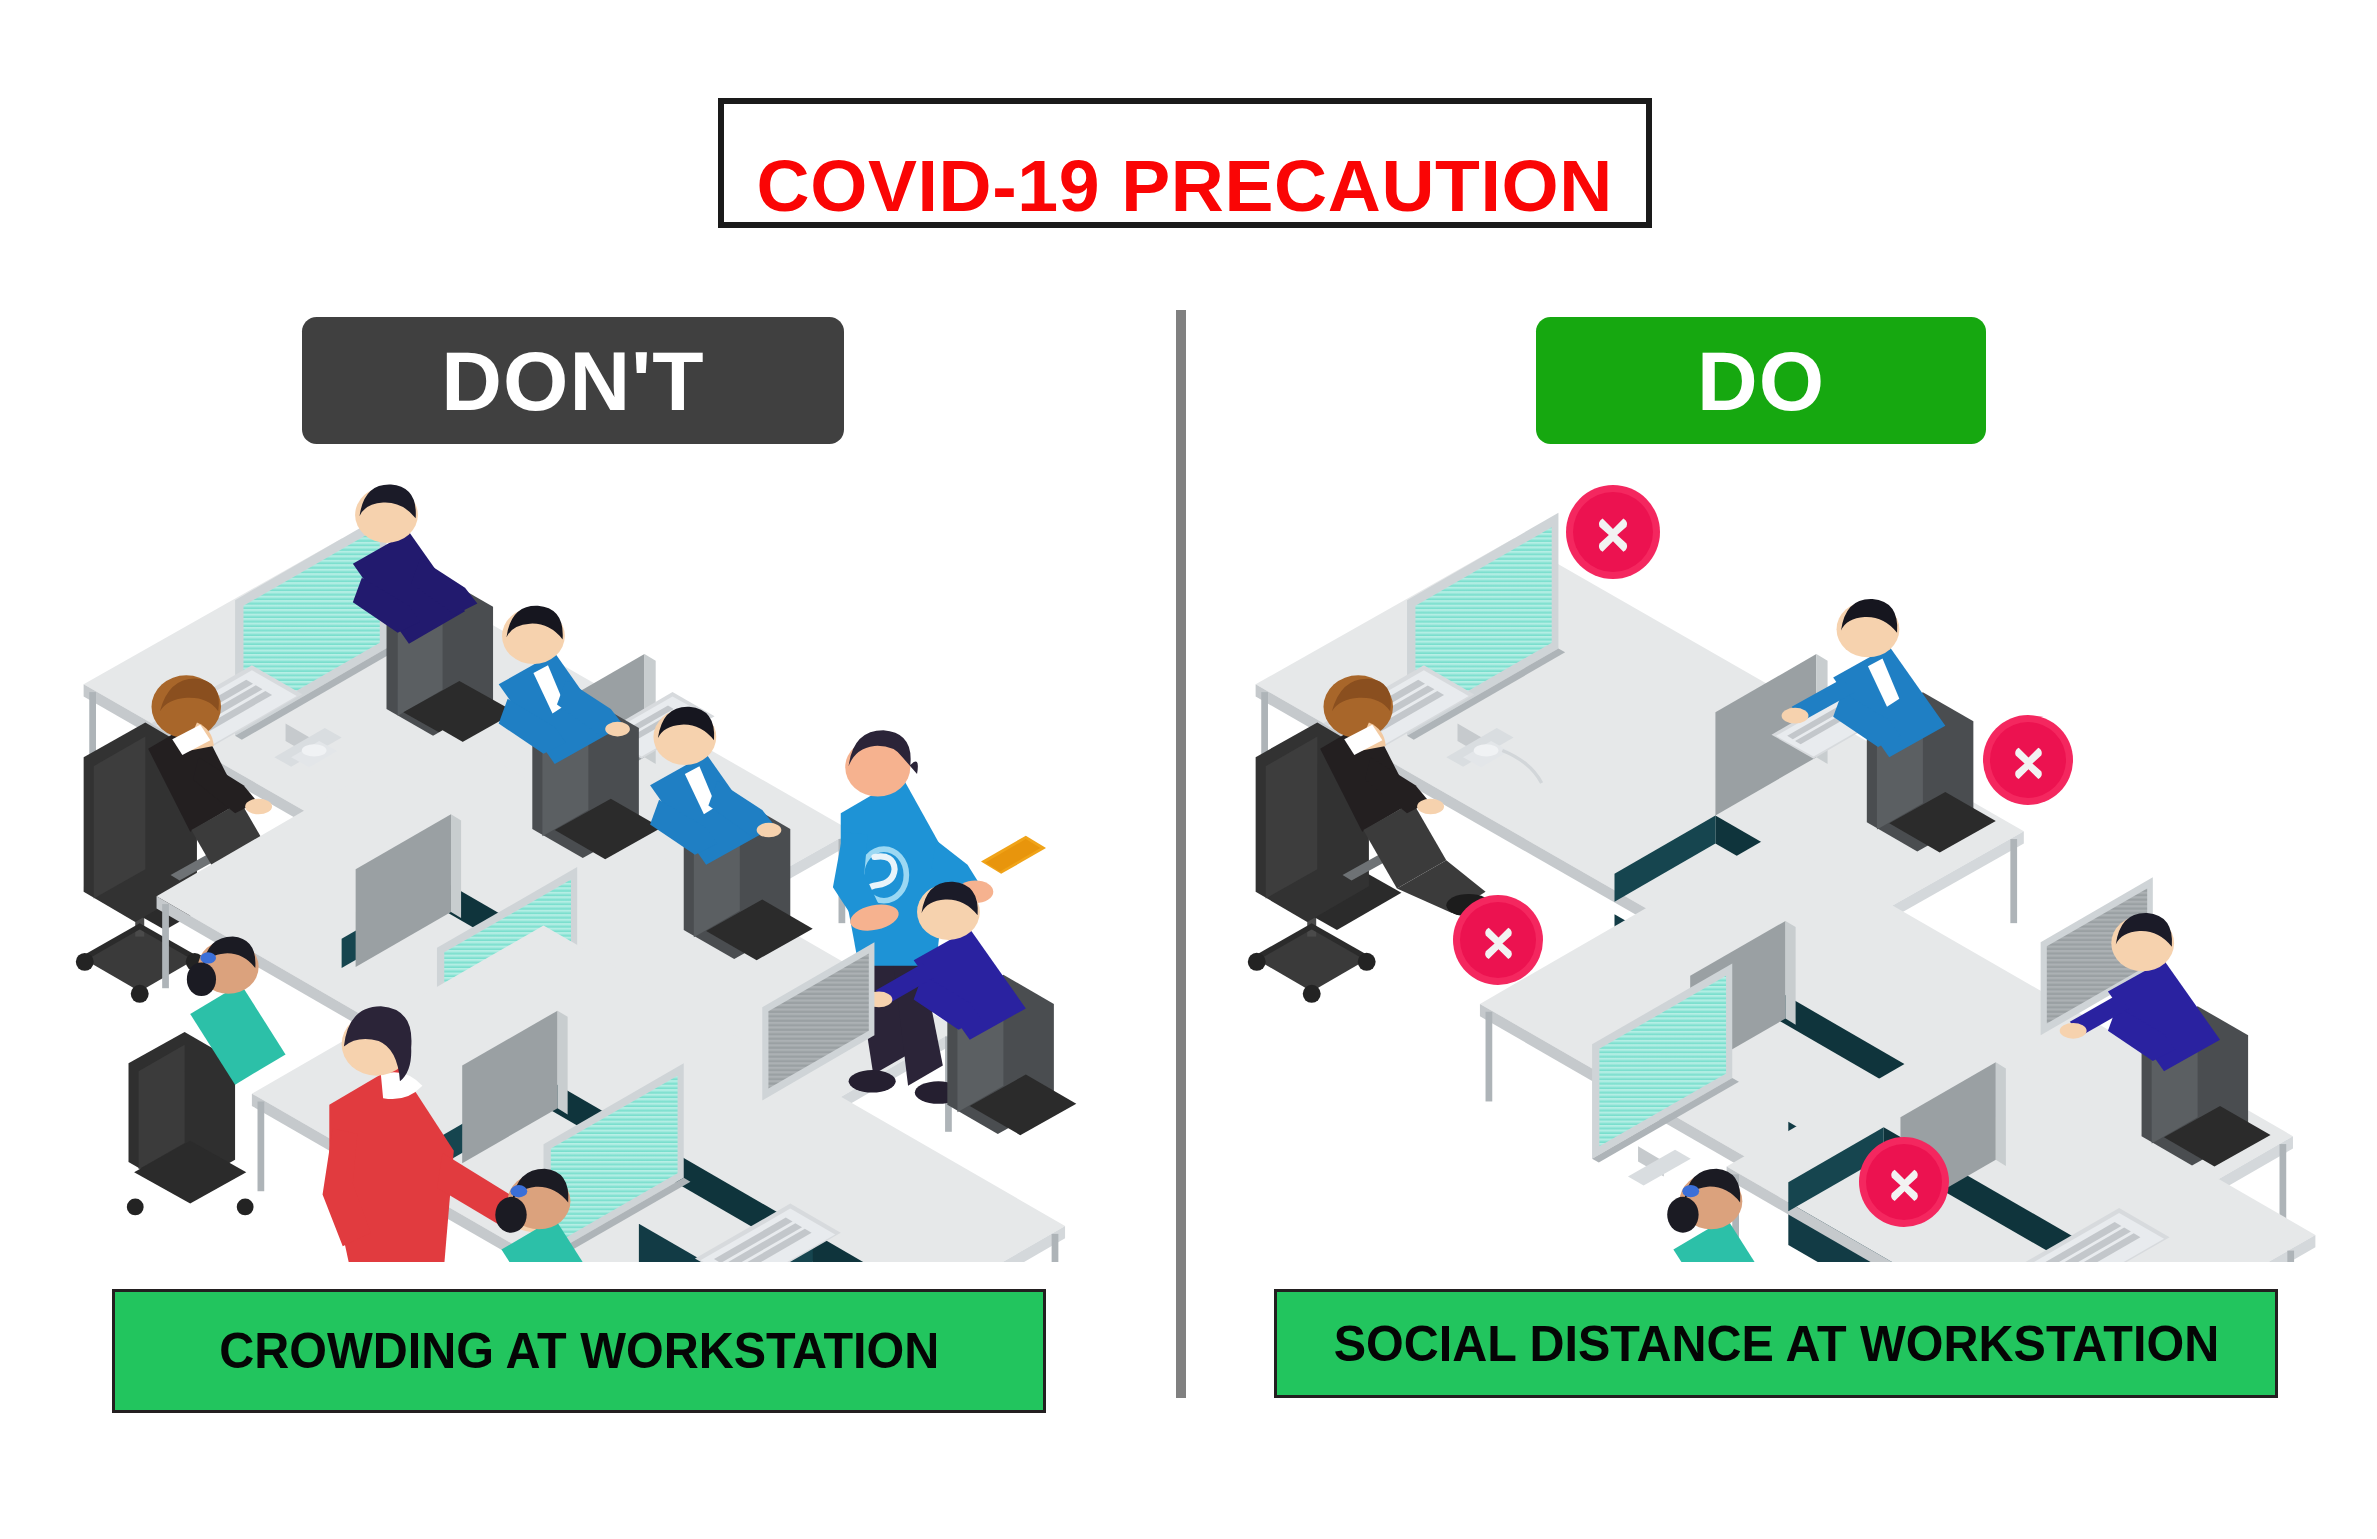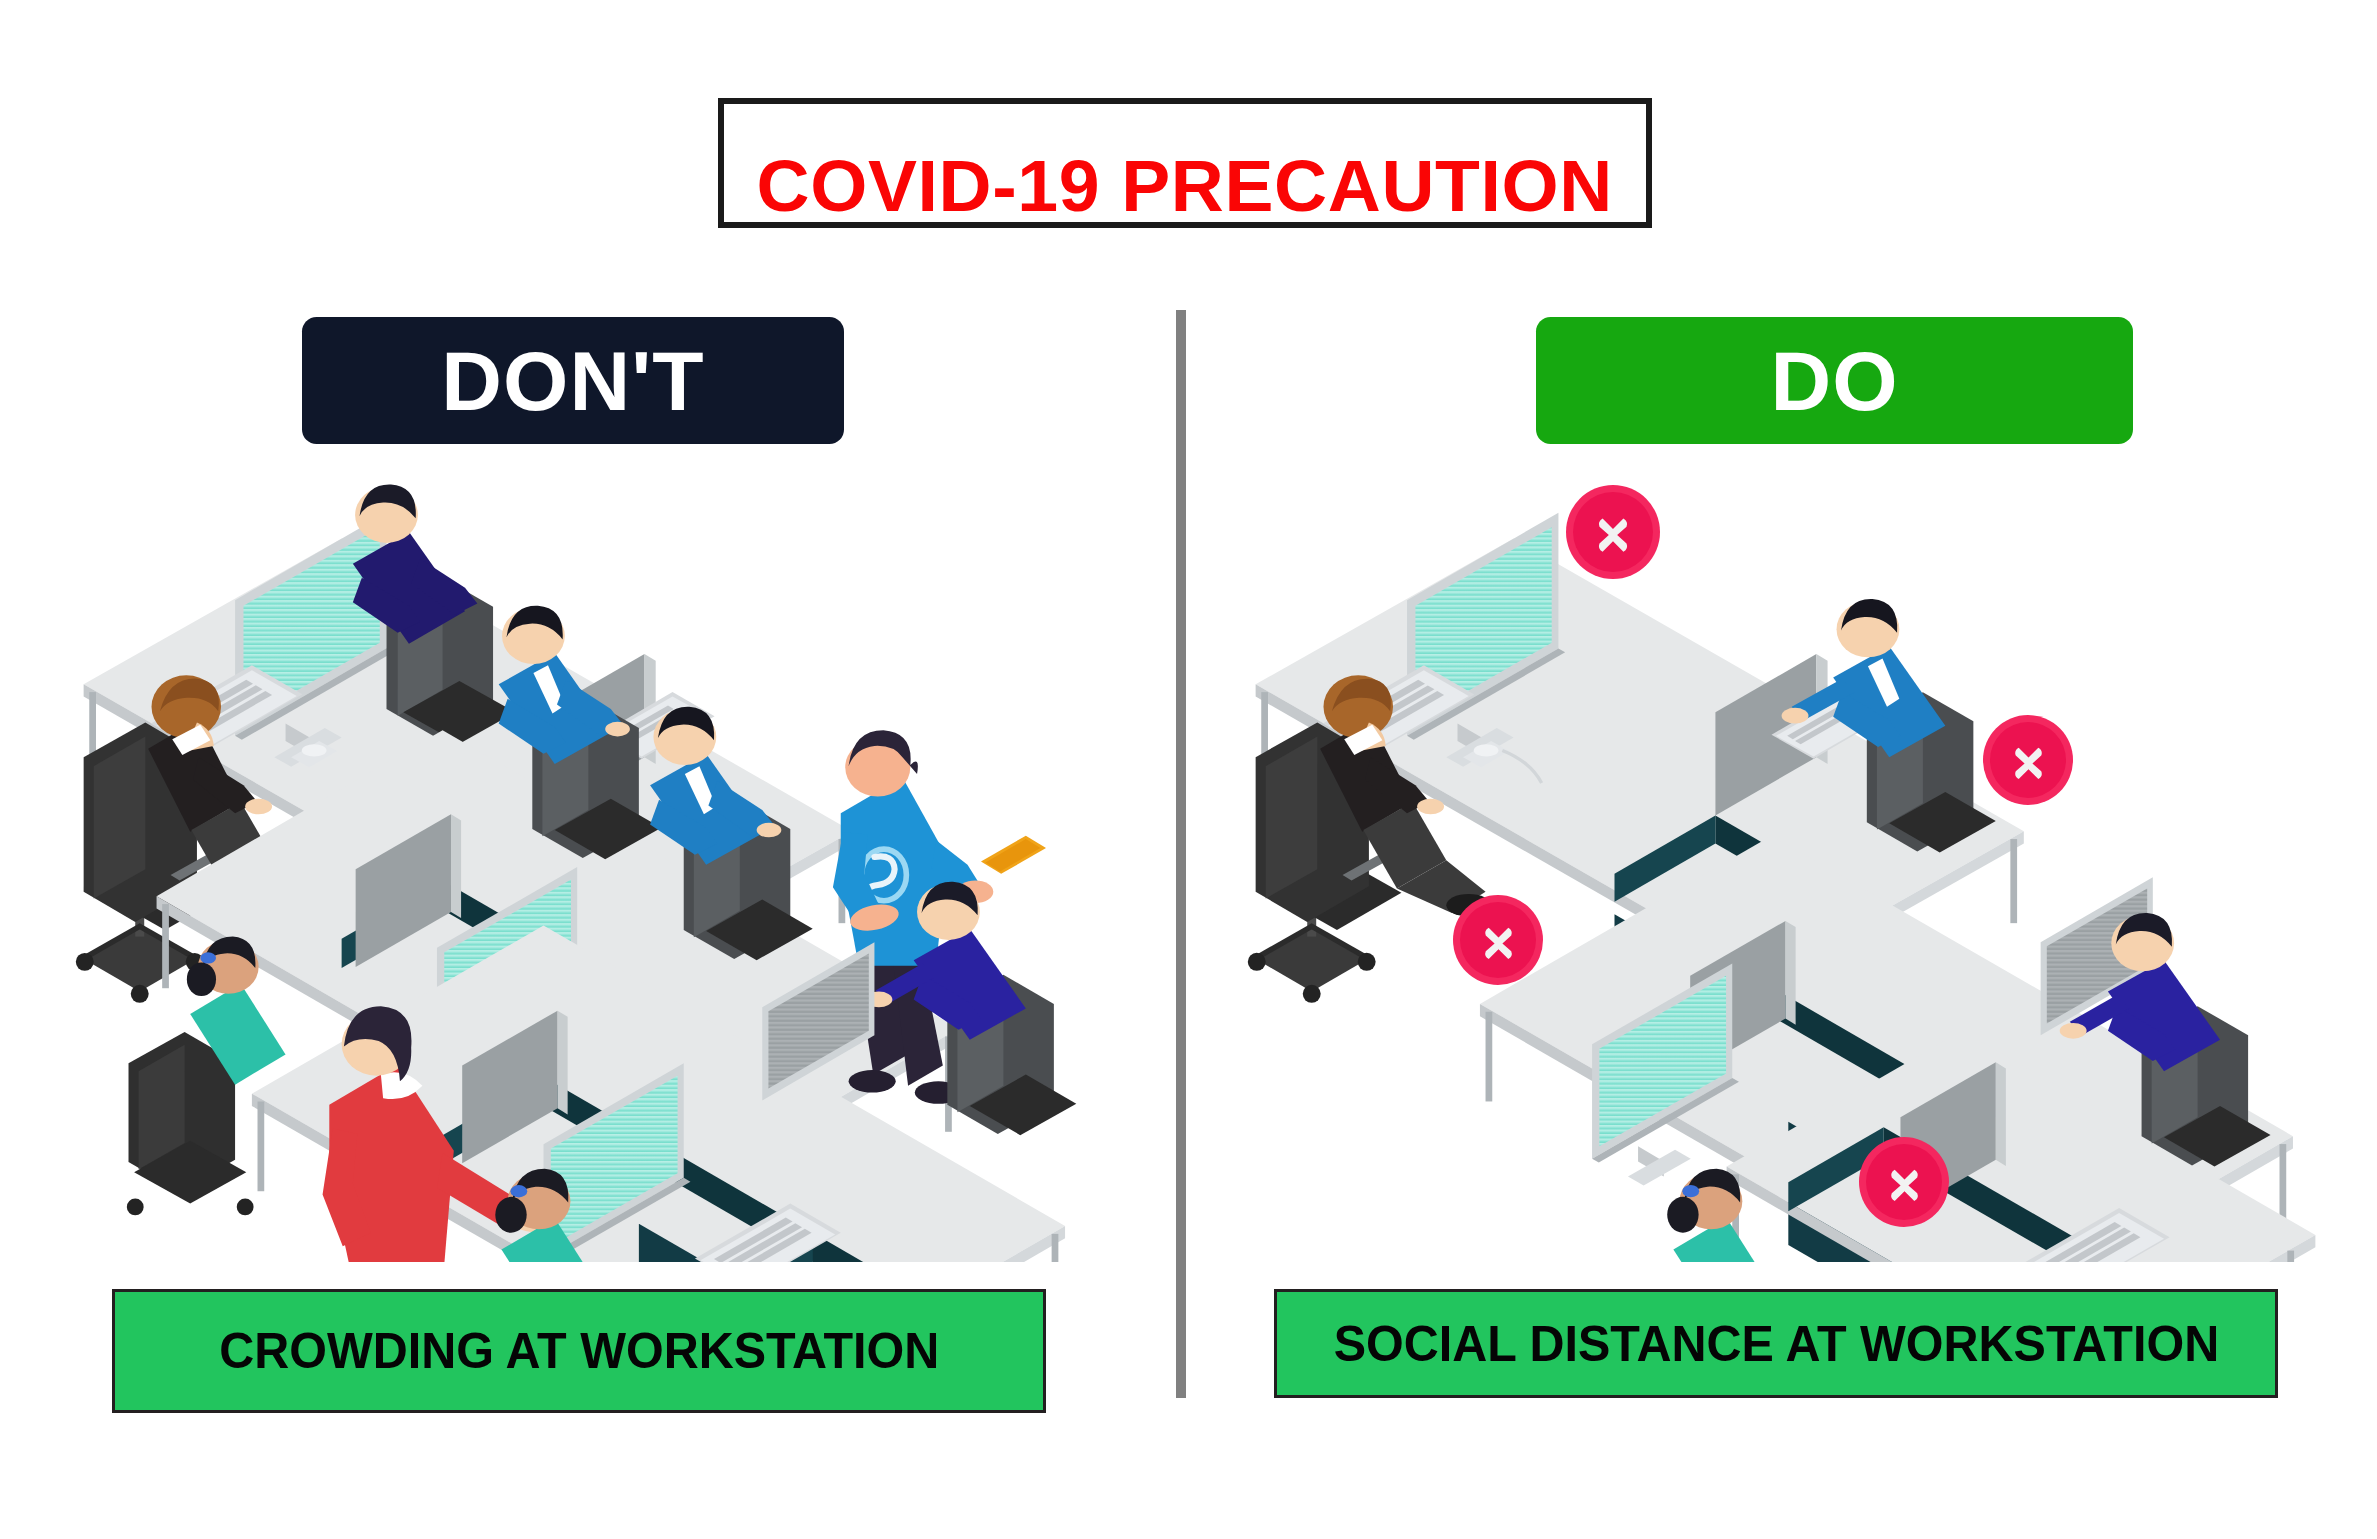--- a/index.html
+++ b/index.html
@@ -17,23 +17,23 @@
   #title-text{
     color:#fa0505;font-weight:bold;font-size:72px;letter-spacing:0.6px;
     transform:scaleX(1.02);white-space:nowrap;line-height:1;
   }
 
   
   .badge{
     position:absolute;border-radius:14.6px;display:flex;align-items:center;
     justify-content:center;color:#ffffff;font-weight:bold;line-height:1;
   }
-  #dont-badge{left:302px;top:317px;width:542px;height:127px;background:#0f172a;}
+  #dont-badge{left:302px;top:317px;width:542px;height:127px;background:#404040;}
   #dont-badge span{font-size:84px;letter-spacing:1.1px;}
-  #do-badge{left:1536px;top:317px;width:597px;height:127px;background:#16a810;}
+  #do-badge{left:1536px;top:317px;width:450px;height:127px;background:#16a810;}
   #do-badge span{font-size:84px;letter-spacing:1.1px;}
 
   
   #divider{position:absolute;left:1176px;top:310px;width:9.5px;height:1088px;
            background:#808080;}
 
   
   .caption-box{
     position:absolute;background:#22c55e;border:3.4px solid #231f20;
     box-sizing:border-box;display:flex;align-items:center;justify-content:center;

